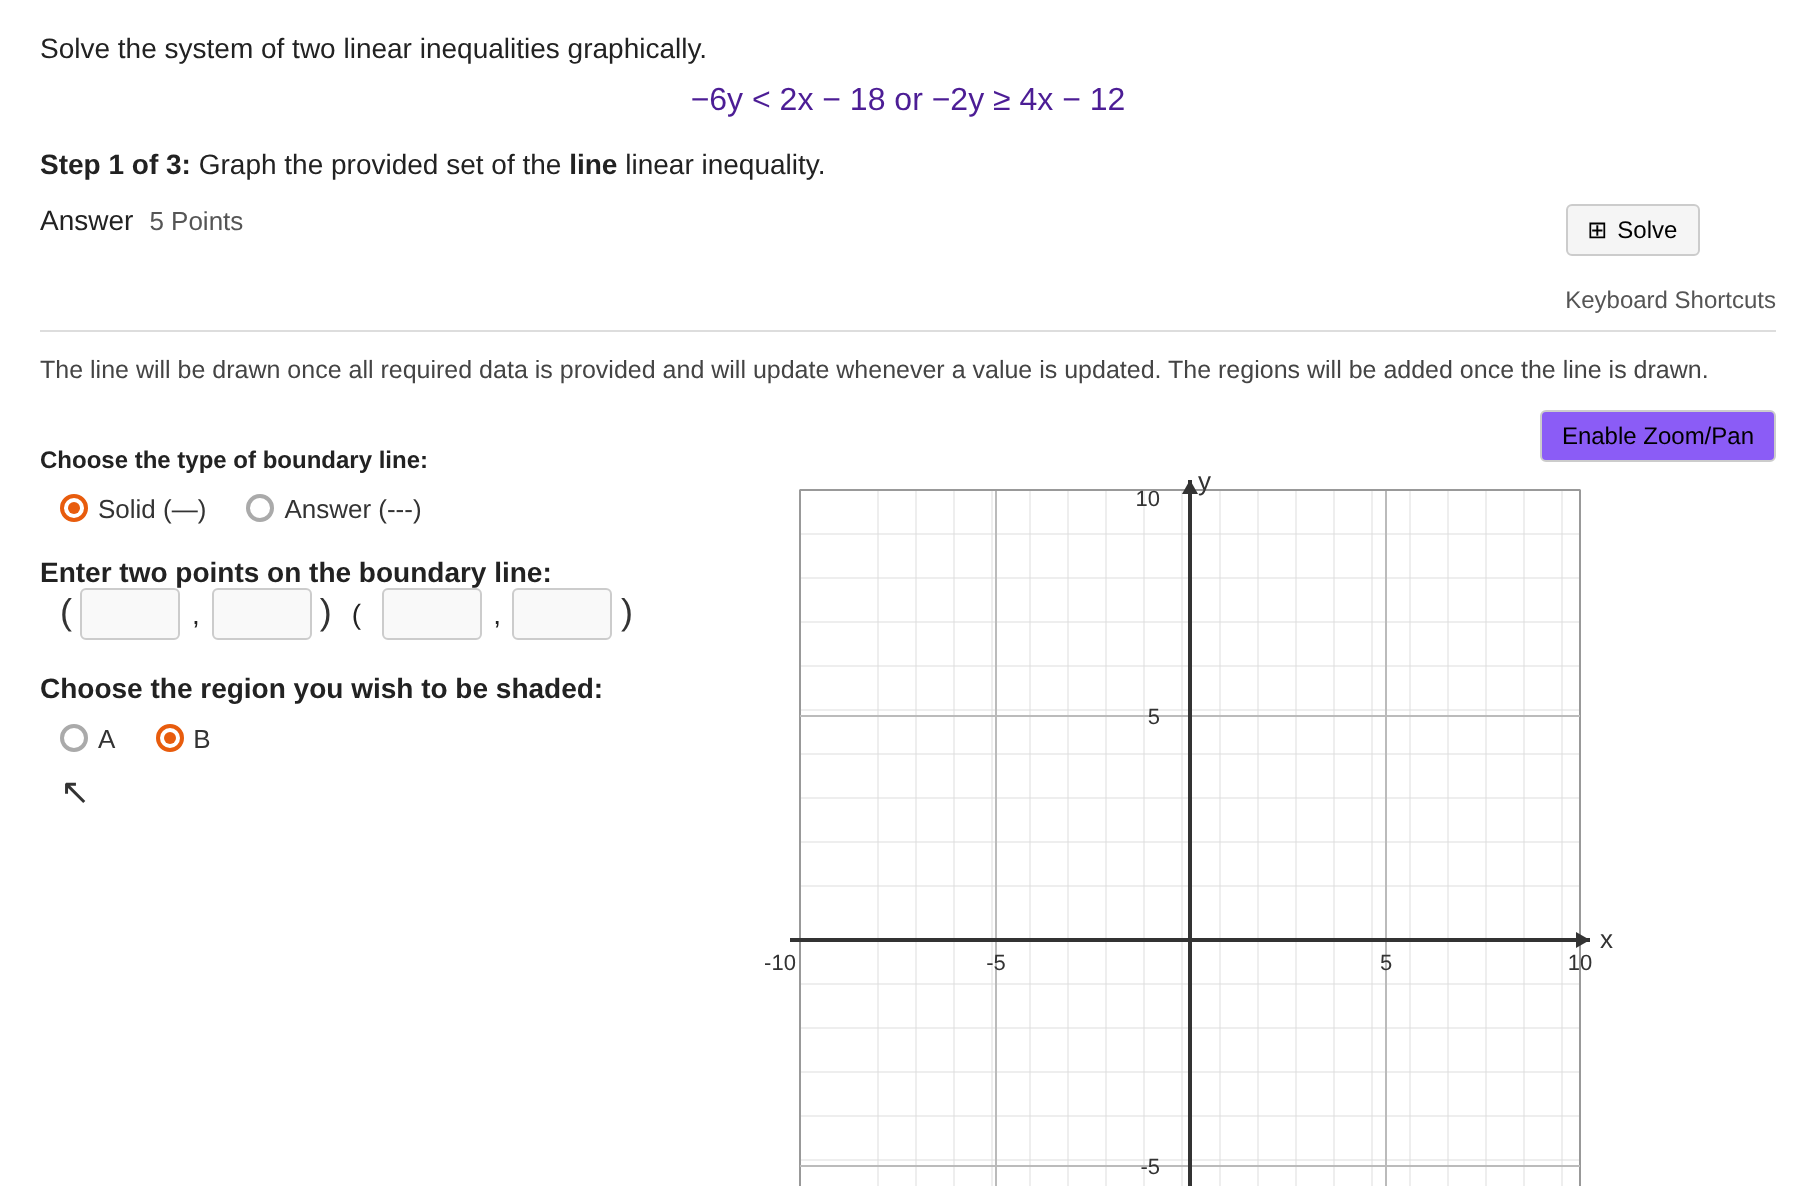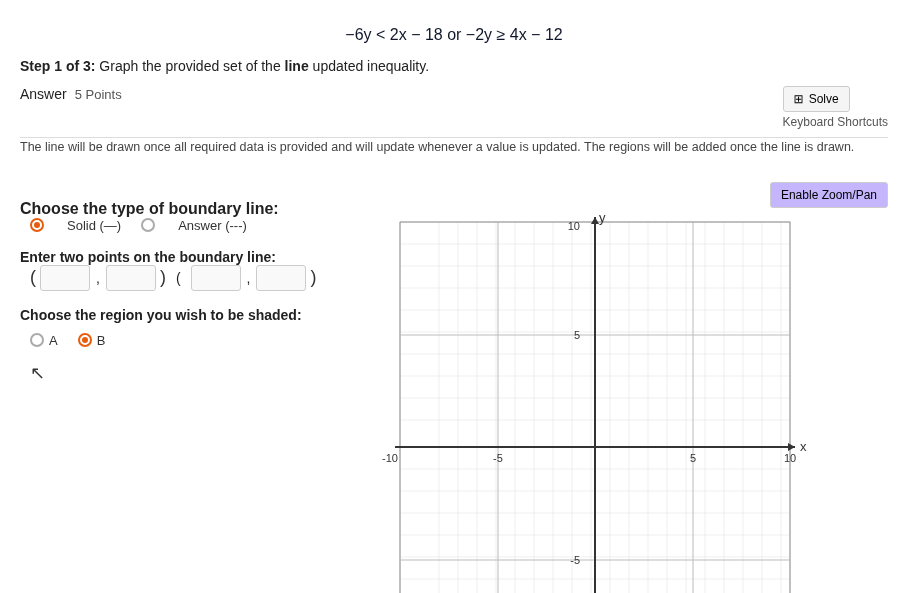--- a/index.html
+++ b/index.html
@@ -20,21 +20,21 @@
     .problem-title {
       font-size: 14px;
       margin-bottom: 10px;
       color: #222;
     }
 
     .equation-line {
       text-align: center;
       font-size: 16px;
       margin: 10px 0 14px 0;
-      color: #0f172a;
+      color: #4c1d95;
     }
 
     .step-label {
       font-size: 14px;
       margin-bottom: 12px;
       color: #222;
     }
 
     .step-label strong {
       font-weight: bold;
@@ -68,30 +68,31 @@
       display: flex;
       align-items: center;
       gap: 5px;
       border-radius: 3px;
     }
 
     .keyboard-shortcuts {
       font-size: 12px;
       color: #555;
       text-align: right;
-      margin-top: 3px;
+      margin-top: 15px;
       cursor: pointer;
     }
 
     .notice-text {
       font-size: 12.5px;
       color: #444;
-      margin-bottom: 25px;
+      margin-bottom: 10px;
       line-height: 1.5;
       border-top: 1px solid #ddd;
+      padding-top: 10px;
     }
 
     .main-content {
       display: flex;
       gap: 20px;
       margin-top: 6px;
     }
 
     .left-panel {
       width: 340px;
@@ -101,46 +102,47 @@
 
     .right-panel {
       flex: 1;
       position: relative;
     }
 
     .enable-zoom-btn {
       position: absolute;
       top: 0;
       right: 0;
-      background: #c4b5fd;
+      background: #8b5cf6;
       border: 1px solid #ccc;
       padding: 5px 10px;
       cursor: pointer;
       font-size: 12px;
       border-radius: 3px;
     }
 
     .section-label {
       font-weight: bold;
-      font-size: 16px;
+      font-size: 12px;
+      margin-bottom: 10px;
       margin-top: 8px;
     }
 
     .radio-group {
       display: flex;
       align-items: center;
       gap: 20px;
       margin-bottom: 16px;
       margin-left: 10px;
     }
 
     .radio-option {
       display: flex;
       align-items: center;
-      gap: 23px;
+      gap: 5px;
       cursor: pointer;
     }
 
     .radio-circle {
       width: 14px;
       height: 14px;
       border-radius: 50%;
       border: 2px solid #aaa;
       background: #fff;
       display: inline-block;
@@ -248,26 +250,27 @@
       font-size: 18px;
       color: #333;
       transform: rotate(0deg);
     }
   </style>
 </head>
 <body>
 
 <div class="page-container">
 
+  <div class="problem-title">Solve the system of two linear inequalities graphically.</div>
 
   <div class="equation-line">−6y &lt; 2x − 18 or −2y ≥ 4x − 12</div>
 
   <div class="step-label">
     <strong>Step 1 of 3:</strong>
-    <span> Graph the provided set of the </span><strong>line</strong><span> updated inequality.</span>
+    <span> Graph the provided set of the </span><strong>line</strong><span> linear inequality.</span>
   </div>
 
   <div class="answer-row">
     <div style="display:flex;align-items:center;">
       <span class="answer-label">Answer</span>
       <span class="points-label">5 Points</span>
     </div>
     <div>
       <button class="keypad-btn">
         <span>⊞</span>

